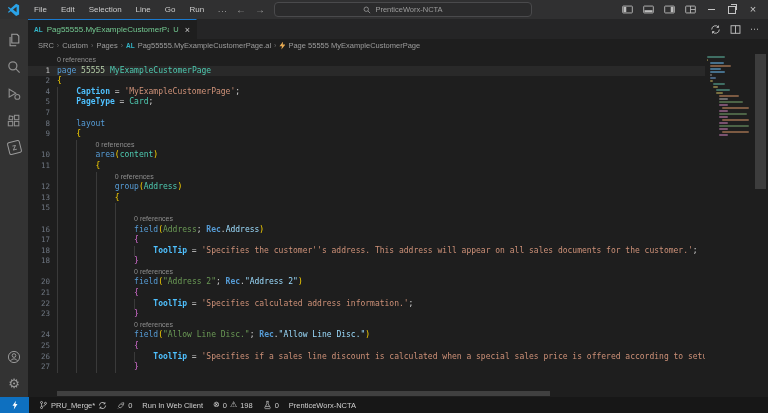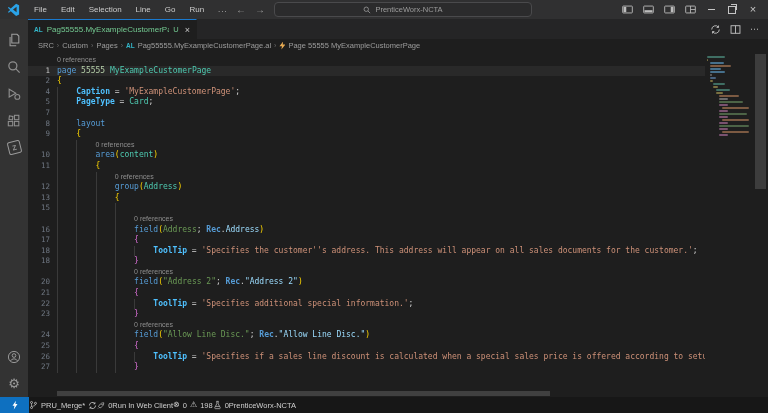--- a/index.html
+++ b/index.html
@@ -68,21 +68,21 @@
 
   .minimap{position:absolute;top:0;right:15px;width:48px;bottom:0;background:#1e1e1e;padding-top:4px;box-sizing:border-box;}
   .mm-bar{height:2px;margin-bottom:1px;border-radius:1px;}
   .vscroll{position:absolute;top:0;right:0;width:15px;bottom:0;}
   .vscroll-thumb{position:absolute;top:2px;left:2px;right:2px;height:135px;background:rgba(121,121,121,0.35);}
   .hscroll{position:absolute;left:0;right:63px;bottom:0;height:8px;}
   .hscroll-thumb{position:absolute;left:29px;top:2px;width:493px;height:5px;background:rgba(121,121,121,0.38);}
 
   
   .statusbar{height:16px;background:#171717;display:flex;align-items:center;font-size:7.5px;color:#cfcfcf;flex:0 0 auto;}
-  .sb-left{display:flex;align-items:center;height:100%;}
+  .sb-left{display:flex;align-items:center;gap:10px;height:100%;}
   .sb-right{margin-left:auto;display:flex;align-items:center;gap:10px;padding-right:8px;}
   .remote-chip{width:29px;height:100%;background:#0E70C0;display:flex;align-items:center;justify-content:center;margin-right:0;}
   .sb-item{display:flex;align-items:center;gap:3px;white-space:nowrap;}
   .sb-sym{font-size:8px;line-height:1;}
   svg.si{display:block;}
 </style>
 </head>
 <body>
 
 <div class="window">
@@ -253,21 +253,21 @@
             <div class="row"><span class="ln">13</span><span class="guide"></span><span class="guide"></span><span class="guide"></span><span class="tk-brG">{</span></div>
             <div class="row"><span class="ln">15</span><span class="guide"></span><span class="guide"></span><span class="guide"></span><span class="guide"></span></div>
             <div class="row"><span class="ln"></span><span class="guide"></span><span class="guide"></span><span class="guide"></span><span class="guide"></span><span class="lens-label">0 references</span></div>
             <div class="row"><span class="ln">16</span><span class="guide"></span><span class="guide"></span><span class="guide"></span><span class="guide"></span><span class="tk-kw">field</span><span class="tk-brG">(</span><span class="tk-fld">Address</span><span class="tk-pun">; </span><span class="tk-kwb">Rec</span><span class="tk-pun">.</span><span class="tk-mem">Address</span><span class="tk-brG">)</span></div>
             <div class="row"><span class="ln">17</span><span class="guide"></span><span class="guide"></span><span class="guide"></span><span class="guide"></span><span class="tk-brP">{</span></div>
             <div class="row"><span class="ln">18</span><span class="guide"></span><span class="guide"></span><span class="guide"></span><span class="guide"></span><span class="guide"></span><span class="tk-prop">ToolTip</span><span class="tk-pun"> = </span><span class="tk-str">'Specifies the customer''s address. This address will appear on all sales documents for the customer.'</span><span class="tk-pun">;</span></div>
             <div class="row"><span class="ln">18</span><span class="guide"></span><span class="guide"></span><span class="guide"></span><span class="guide"></span><span class="tk-brP">}</span></div>
             <div class="row"><span class="ln"></span><span class="guide"></span><span class="guide"></span><span class="guide"></span><span class="guide"></span><span class="lens-label">0 references</span></div>
             <div class="row"><span class="ln">20</span><span class="guide"></span><span class="guide"></span><span class="guide"></span><span class="guide"></span><span class="tk-kw">field</span><span class="tk-brG">(</span><span class="tk-fld">"Address 2"</span><span class="tk-pun">; </span><span class="tk-kwb">Rec</span><span class="tk-pun">.</span><span class="tk-mem">"Address 2"</span><span class="tk-brG">)</span></div>
             <div class="row"><span class="ln">21</span><span class="guide"></span><span class="guide"></span><span class="guide"></span><span class="guide"></span><span class="tk-brP">{</span></div>
-            <div class="row"><span class="ln">22</span><span class="guide"></span><span class="guide"></span><span class="guide"></span><span class="guide"></span><span class="guide"></span><span class="tk-prop">ToolTip</span><span class="tk-pun"> = </span><span class="tk-str">'Specifies additional special information.'</span><span class="tk-pun">;</span></div>
+            <div class="row"><span class="ln">22</span><span class="guide"></span><span class="guide"></span><span class="guide"></span><span class="guide"></span><span class="guide"></span><span class="tk-prop">ToolTip</span><span class="tk-pun"> = </span><span class="tk-str">'Specifies calculated address information.'</span><span class="tk-pun">;</span></div>
             <div class="row"><span class="ln">23</span><span class="guide"></span><span class="guide"></span><span class="guide"></span><span class="guide"></span><span class="tk-brP">}</span></div>
             <div class="row"><span class="ln"></span><span class="guide"></span><span class="guide"></span><span class="guide"></span><span class="guide"></span><span class="lens-label">0 references</span></div>
             <div class="row"><span class="ln">24</span><span class="guide"></span><span class="guide"></span><span class="guide"></span><span class="guide"></span><span class="tk-kw">field</span><span class="tk-brG">(</span><span class="tk-fld">"Allow Line Disc."</span><span class="tk-pun">; </span><span class="tk-kwb">Rec</span><span class="tk-pun">.</span><span class="tk-mem">"Allow Line Disc."</span><span class="tk-brG">)</span></div>
             <div class="row"><span class="ln">25</span><span class="guide"></span><span class="guide"></span><span class="guide"></span><span class="guide"></span><span class="tk-brP">{</span></div>
             <div class="row"><span class="ln">26</span><span class="guide"></span><span class="guide"></span><span class="guide"></span><span class="guide"></span><span class="guide"></span><span class="tk-prop">ToolTip</span><span class="tk-pun"> = </span><span class="tk-str">'Specifies if a sales line discount is calculated when a special sales price is offered according to setup in the Sa</span></div>
             <div class="row"><span class="ln">27</span><span class="guide"></span><span class="guide"></span><span class="guide"></span><span class="guide"></span><span class="tk-brP">}</span></div>
           </div>
         <div class="minimap">
             <div class="mm-bar" style="margin-left: 2px; width: 17.6px; background: rgb(63, 110, 99);"></div>
             <div class="mm-bar" style="margin-left: 2px; width: 0.55px; background: rgb(122, 112, 64);"></div>

